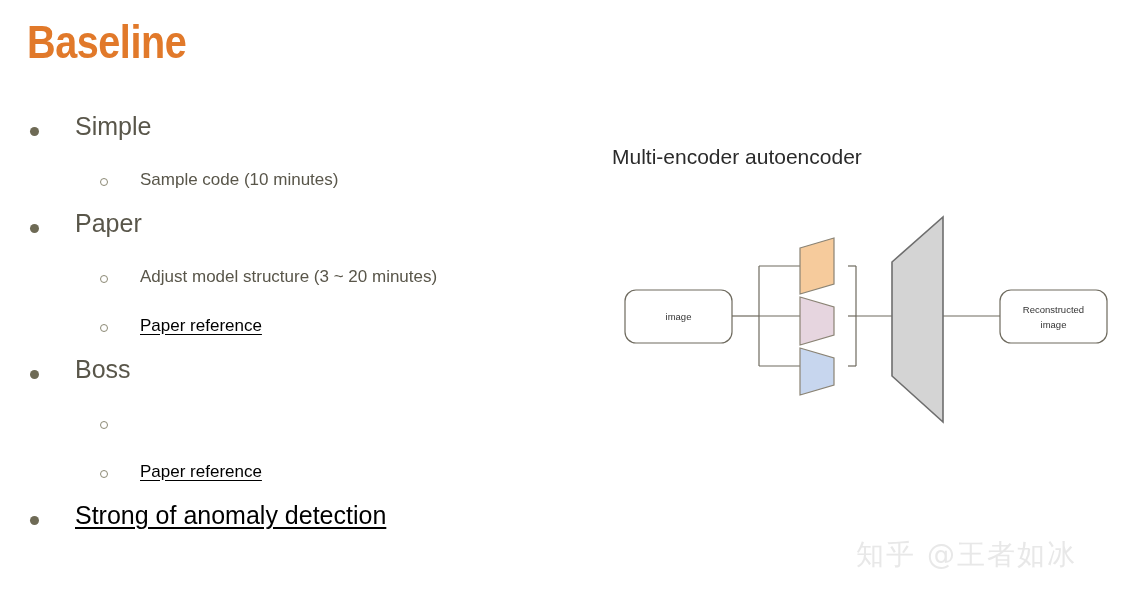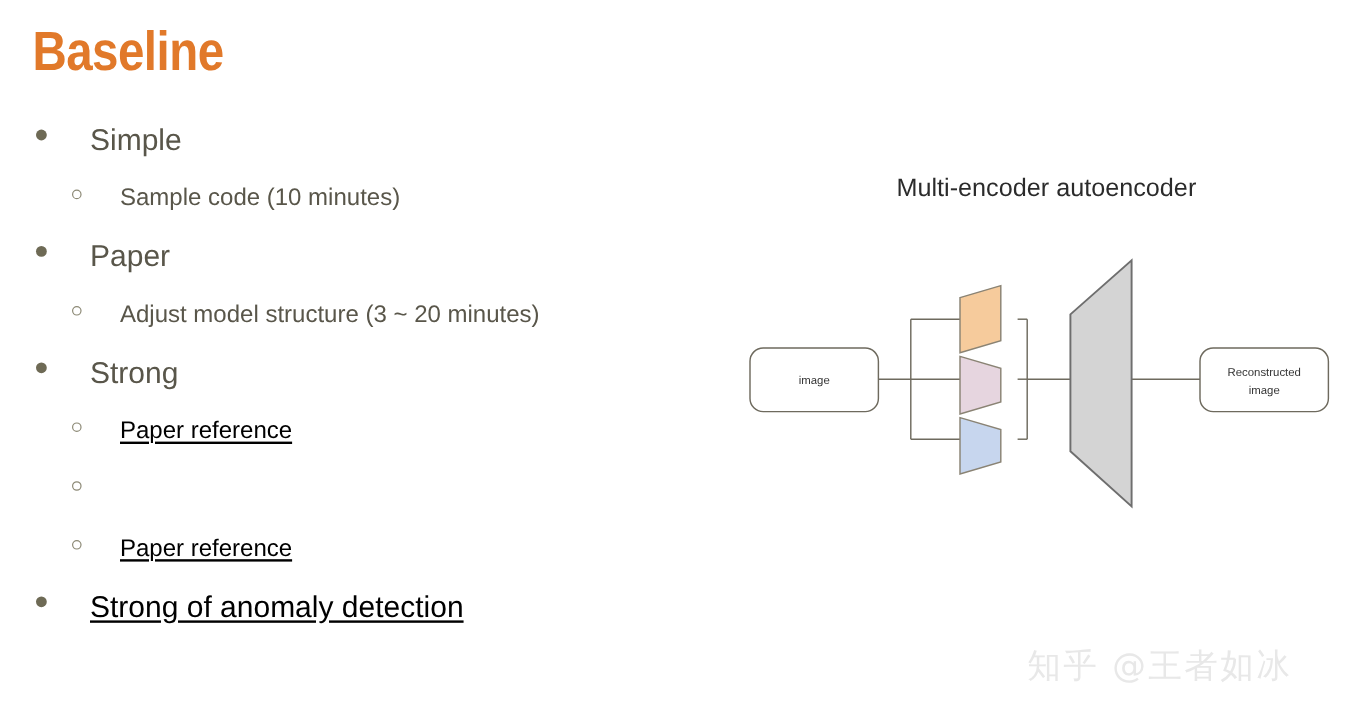--- a/index.html
+++ b/index.html
@@ -37,31 +37,31 @@
 
   
   #bullet-list {
     position: absolute;
     left: 0px;
     top: 93px;
     width: 1110px;
   }
   .bullet-row {
     display: flex;
-    align-items: center;
+    align-items: flex-end;
     color: #59564A;
   }
   .bullet-row.lvl1 {
     padding-left: 30px;
     font-size: 25px;
     height: 48px;
   }
   .bullet-row.lvl2 {
-    padding-left: 60px;
-    font-size: 20px;
+    padding-left: 100px;
+    font-size: 17px;
     height: 49px;
   }
   .marker {
     flex: 0 0 auto;
     display: inline-block;
     color: #6E6A55;
   }
   .marker.disc {
     width: 9px;
     height: 9px;
@@ -99,21 +99,20 @@
     left: 612px;
     top: 145px;
     width: 520px;
     height: 290px;
   }
   #diagram-title {
     position: absolute;
     left: 0;
     top: 0;
     width: 520px;
-    text-align: center;
     font-size: 21px;
     color: #2b2b2b;
     white-space: nowrap;
   }
   #diagram svg {
     position: absolute;
     left: 0;
     top: 0;
   }
   .node-label {
@@ -153,27 +152,27 @@
         <span class="bullet-text">Sample code (10 minutes)</span>
       </div>
       <div class="bullet-row lvl1">
         <span class="marker disc"></span>
         <span class="bullet-text">Paper</span>
       </div>
       <div class="bullet-row lvl2">
         <span class="marker circle"></span>
         <span class="bullet-text">Adjust model structure (3 ~ 20 minutes)</span>
       </div>
-      <div class="bullet-row lvl1">
-        <span class="marker disc"></span>
-        <span class="bullet-text">Strong</span>
-      </div>
       <div class="bullet-row lvl2">
         <span class="marker circle"></span>
         <span class="bullet-text link">Paper reference</span>
+      </div>
+      <div class="bullet-row lvl1">
+        <span class="marker disc"></span>
+        <span class="bullet-text">Boss</span>
       </div>
       <div class="bullet-row lvl2">
         <span class="marker circle"></span>
       </div>
       <div class="bullet-row lvl2">
         <span class="marker circle"></span>
         <span class="bullet-text link">Paper reference</span>
       </div>
       <div class="bullet-row lvl1">
         <span class="marker disc"></span>

